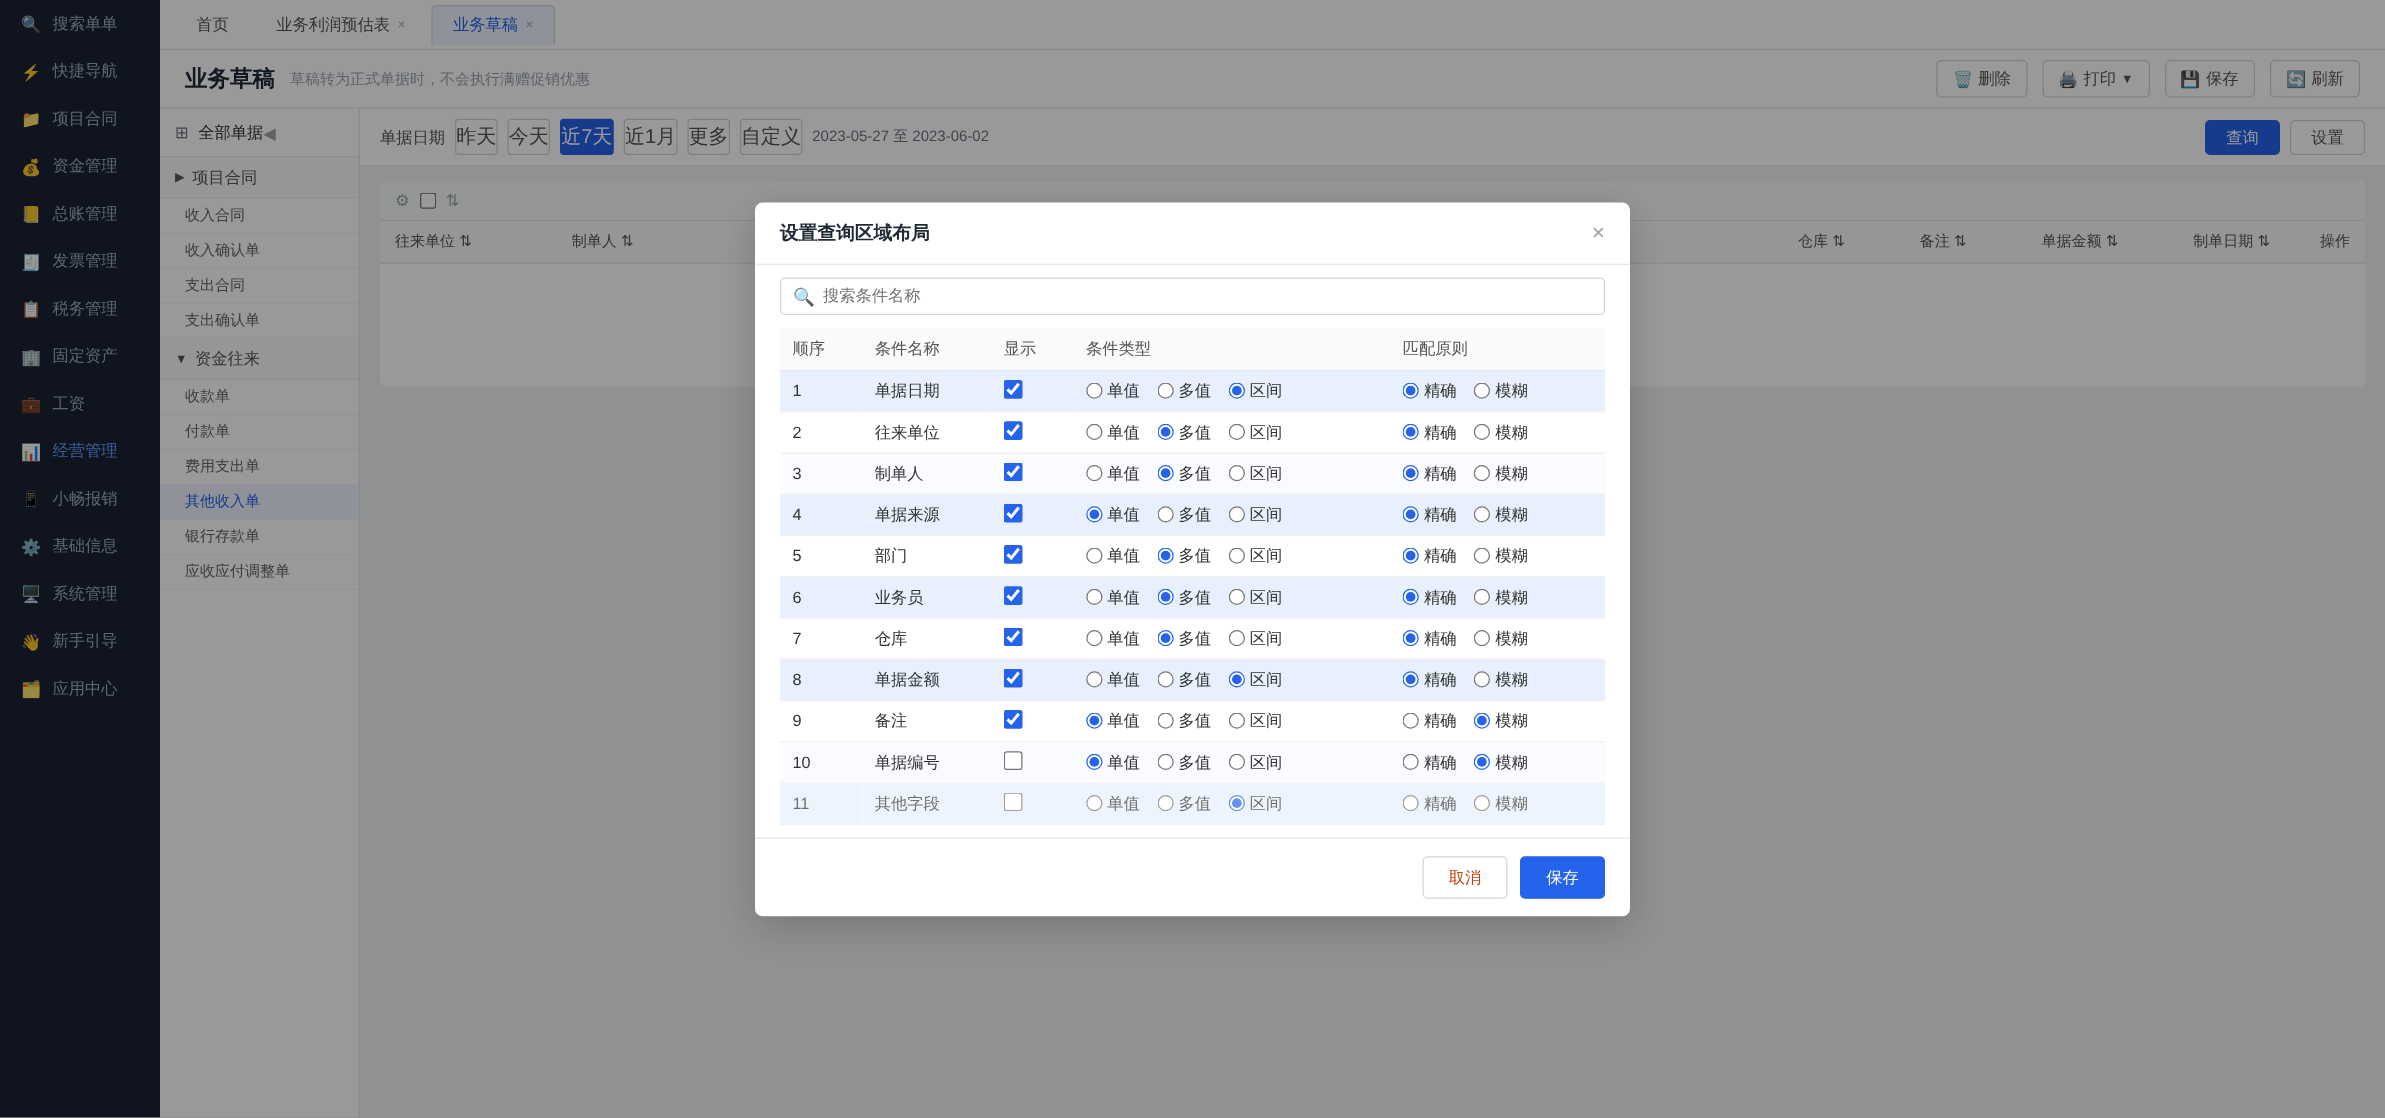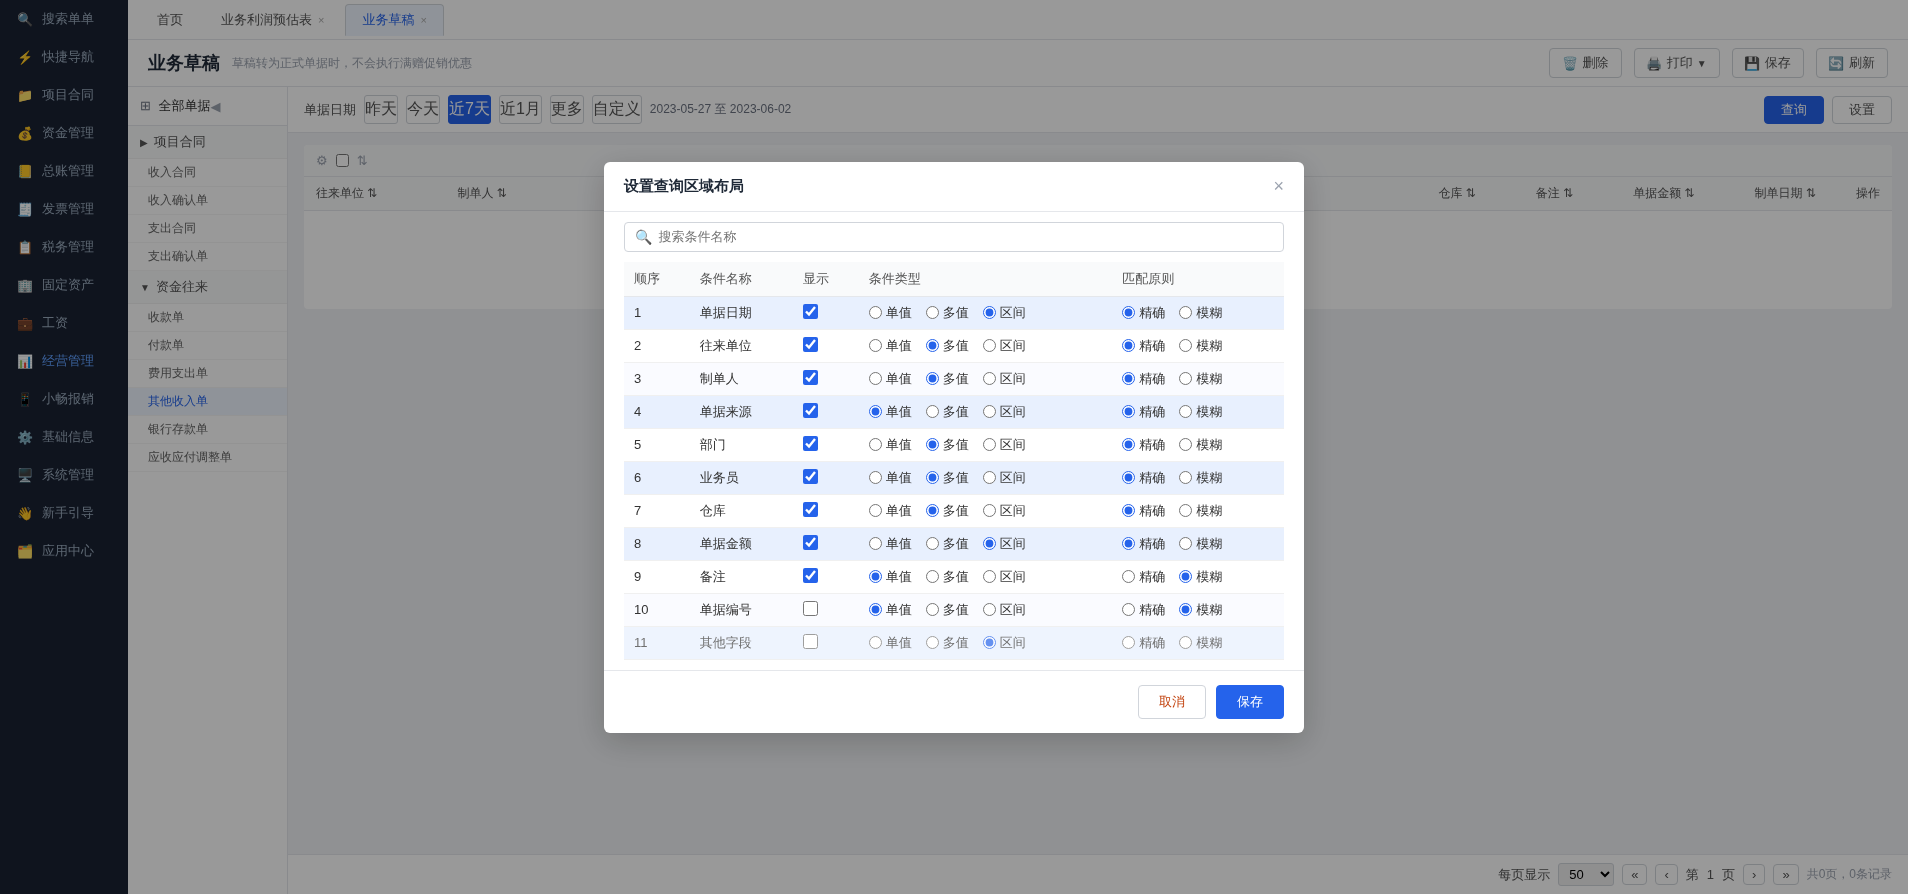--- a/index.html
+++ b/index.html
@@ -282,36 +282,20 @@
               <span>仓库 ⇅</span>
               <span style="margin-left:40px;">备注 ⇅</span>
               <span style="margin-left:40px;">单据金额 ⇅</span>
               <span style="margin-left:40px;">制单日期 ⇅</span>
               <span style="margin-left:20px;">操作</span>
             </div>
             <div class="empty-tip">未找到任何业务草稿</div>
           </div>
         </div>
 
-        <div class="bottom-bar">
-          <span>每页显示</span>
-          <select style="padding:2px 6px; border:1px solid #d1d5db; border-radius:3px; font-size:13px;">
-            <option>50</option>
-            <option>100</option>
-            <option>200</option>
-          </select>
-          <button class="header-btn" style="padding:2px 8px;">«</button>
-          <button class="header-btn" style="padding:2px 8px;">‹</button>
-          <span>第</span>
-          <span>1</span>
-          <span>页</span>
-          <button class="header-btn" style="padding:2px 8px;">›</button>
-          <button class="header-btn" style="padding:2px 8px;">»</button>
-          <span class="status-text">共0页，0条记录</span>
-        </div>
       </div>
     </div>
   </div>
 </div>
 
 <div class="modal-overlay">
   <div class="modal">
 
     <div class="modal-header">
       <span class="modal-title">设置查询区域布局</span>

